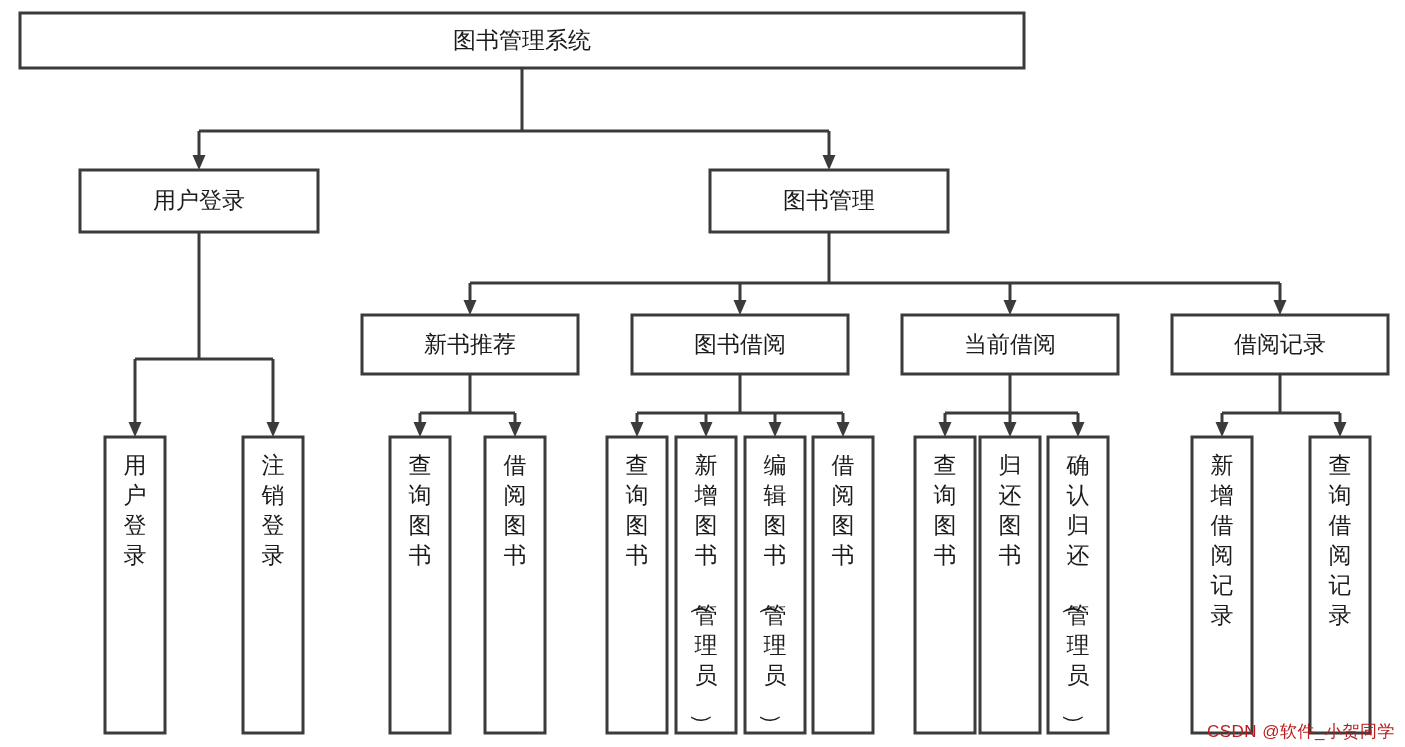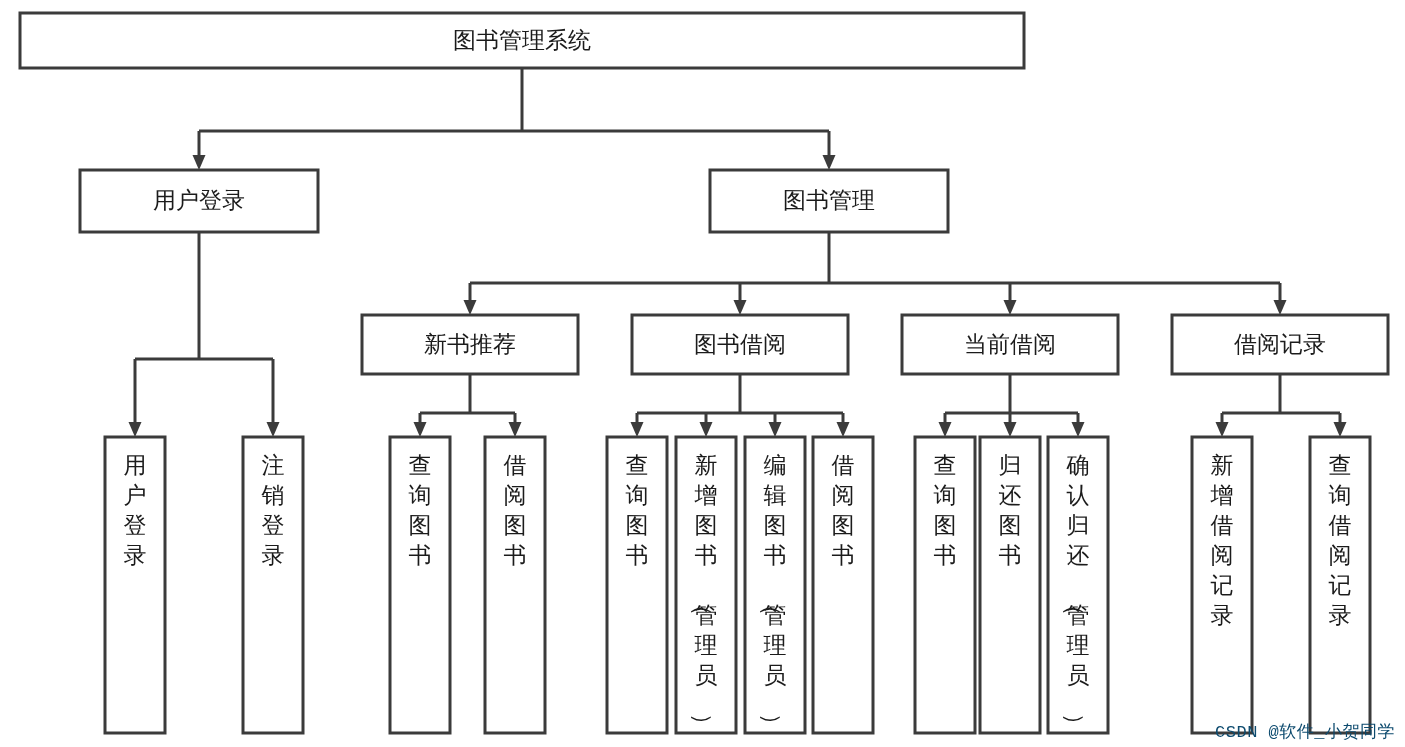--- a/index.html
+++ b/index.html
@@ -49,23 +49,23 @@
   .node-label-v {
     font-family: "Liberation Sans", "DejaVu Sans", sans-serif;
     font-size: 23px;
     fill: #1b1b1b;
     text-anchor: middle;
   }
   .watermark {
     position: absolute;
     right: 10px;
     bottom: 4px;
-    font-family: Liberation Mono, monospace;
+    font-family: Liberation Sans, sans-serif;
     font-size: 17px;
-    color: #0c4a6e;
+    color: #b91c1c;
     white-space: nowrap;
     letter-spacing: 0.5px;
     pointer-events: none;
   }
 </style>
 </head>
 <body>
 
 <div id="stage">
   <svg id="diagram-svg" viewBox="0 0 1405 747" xmlns="http://www.w3.org/2000/svg">

